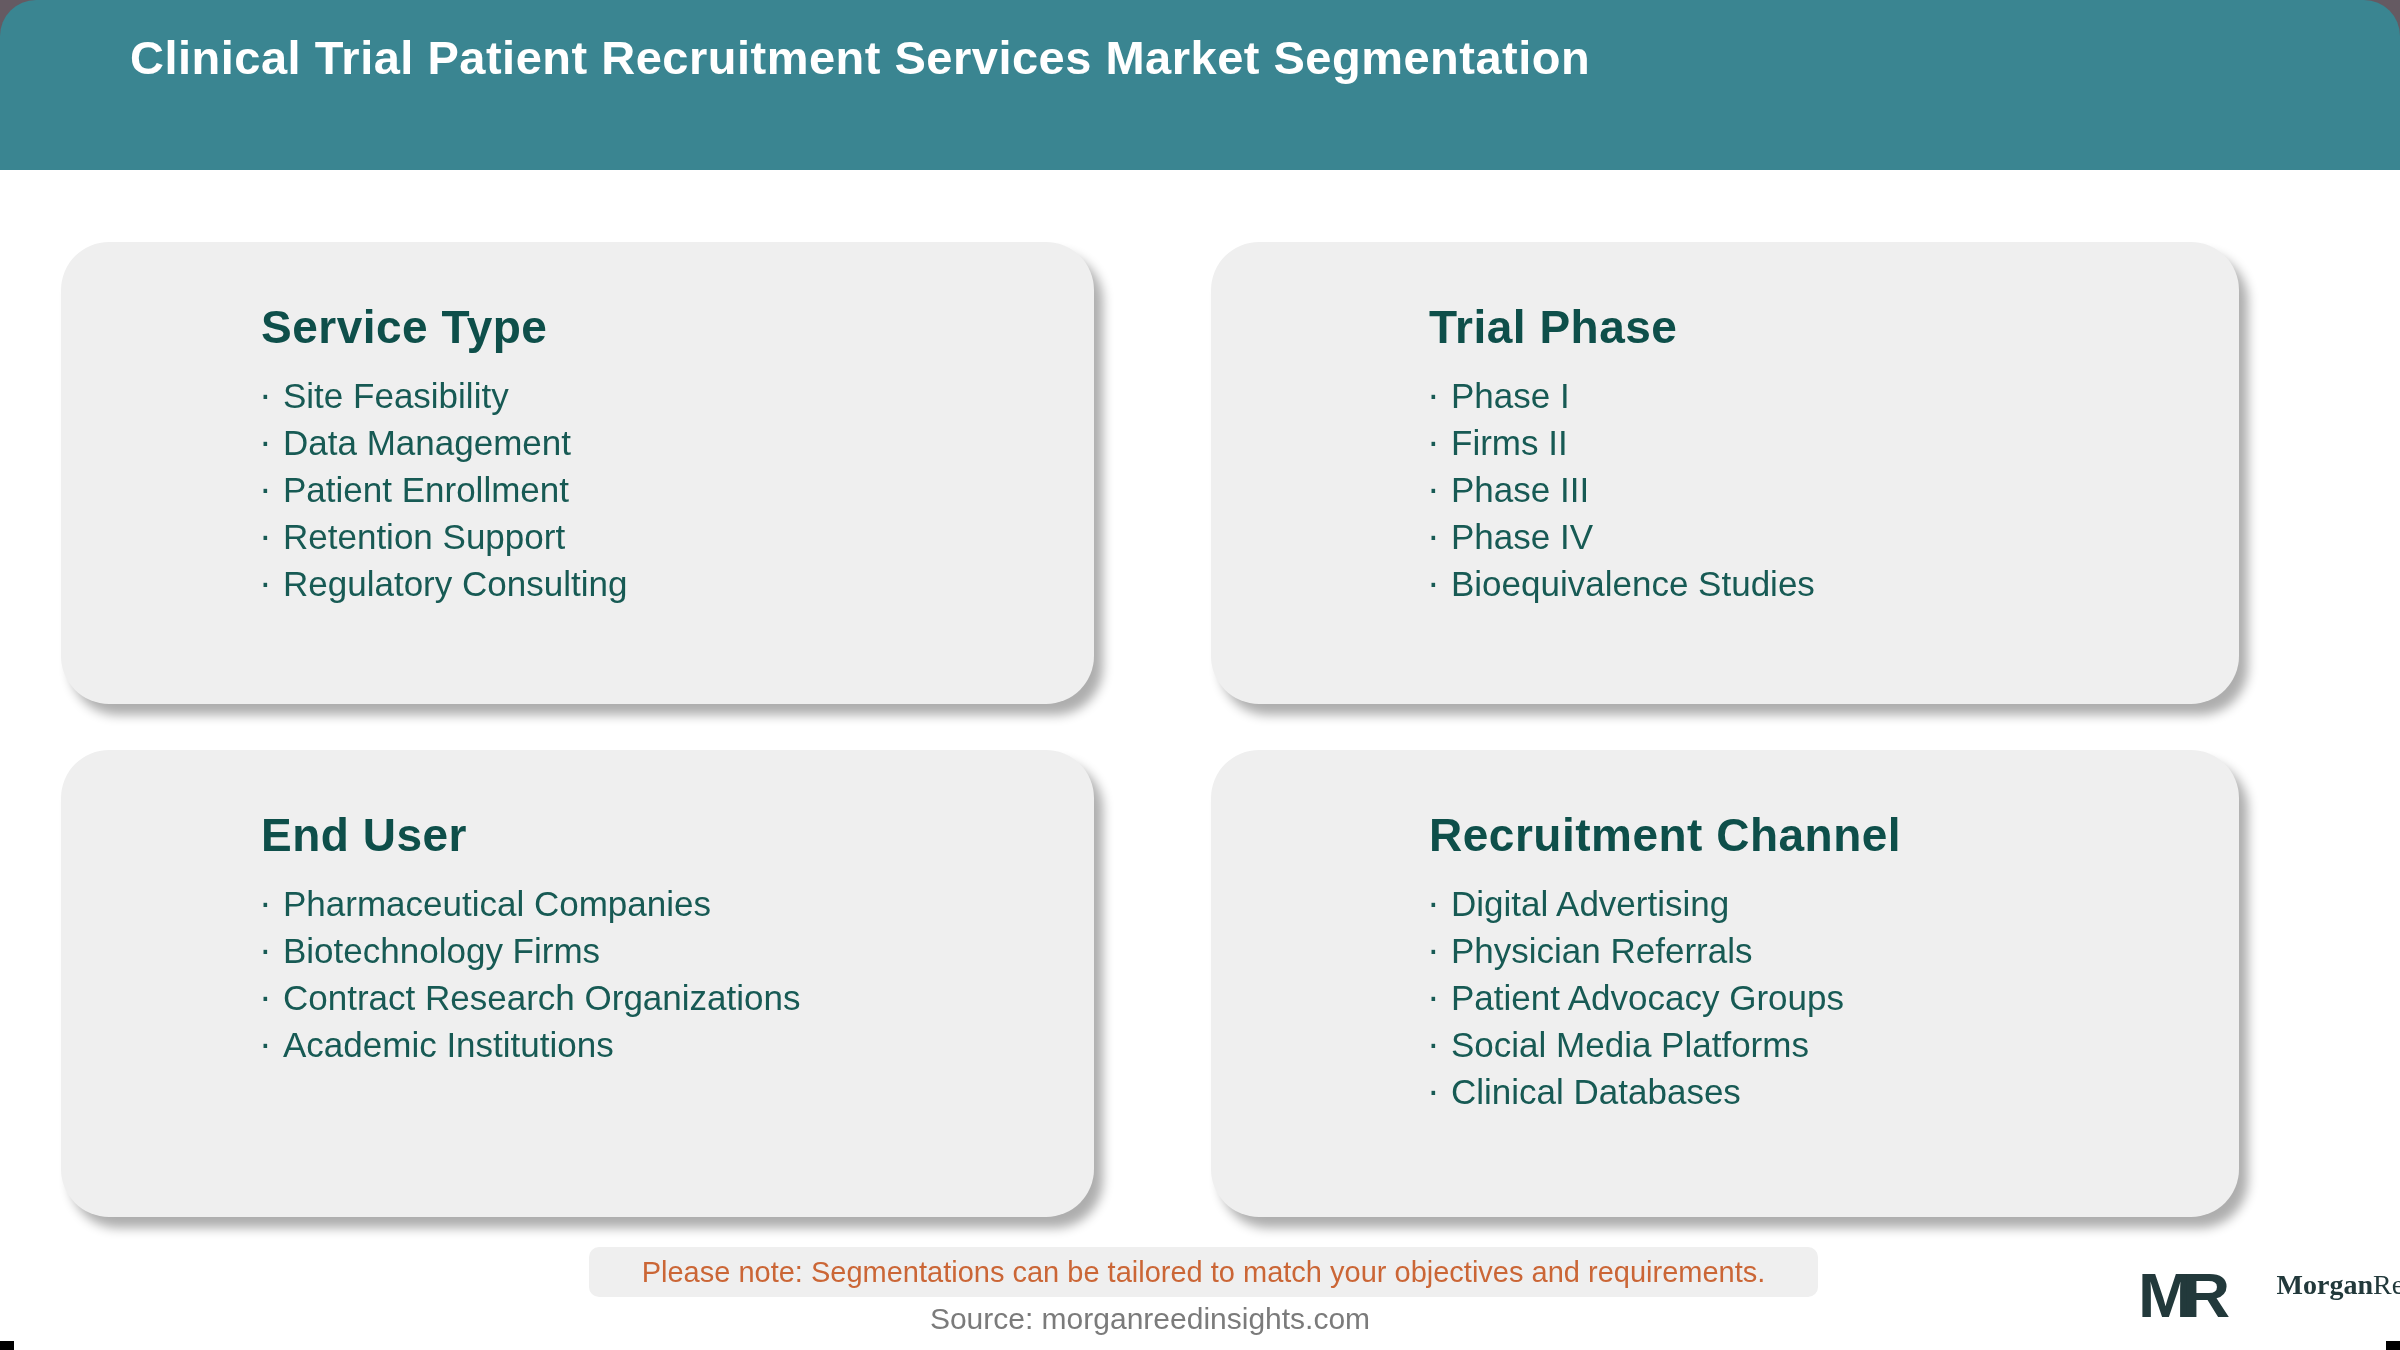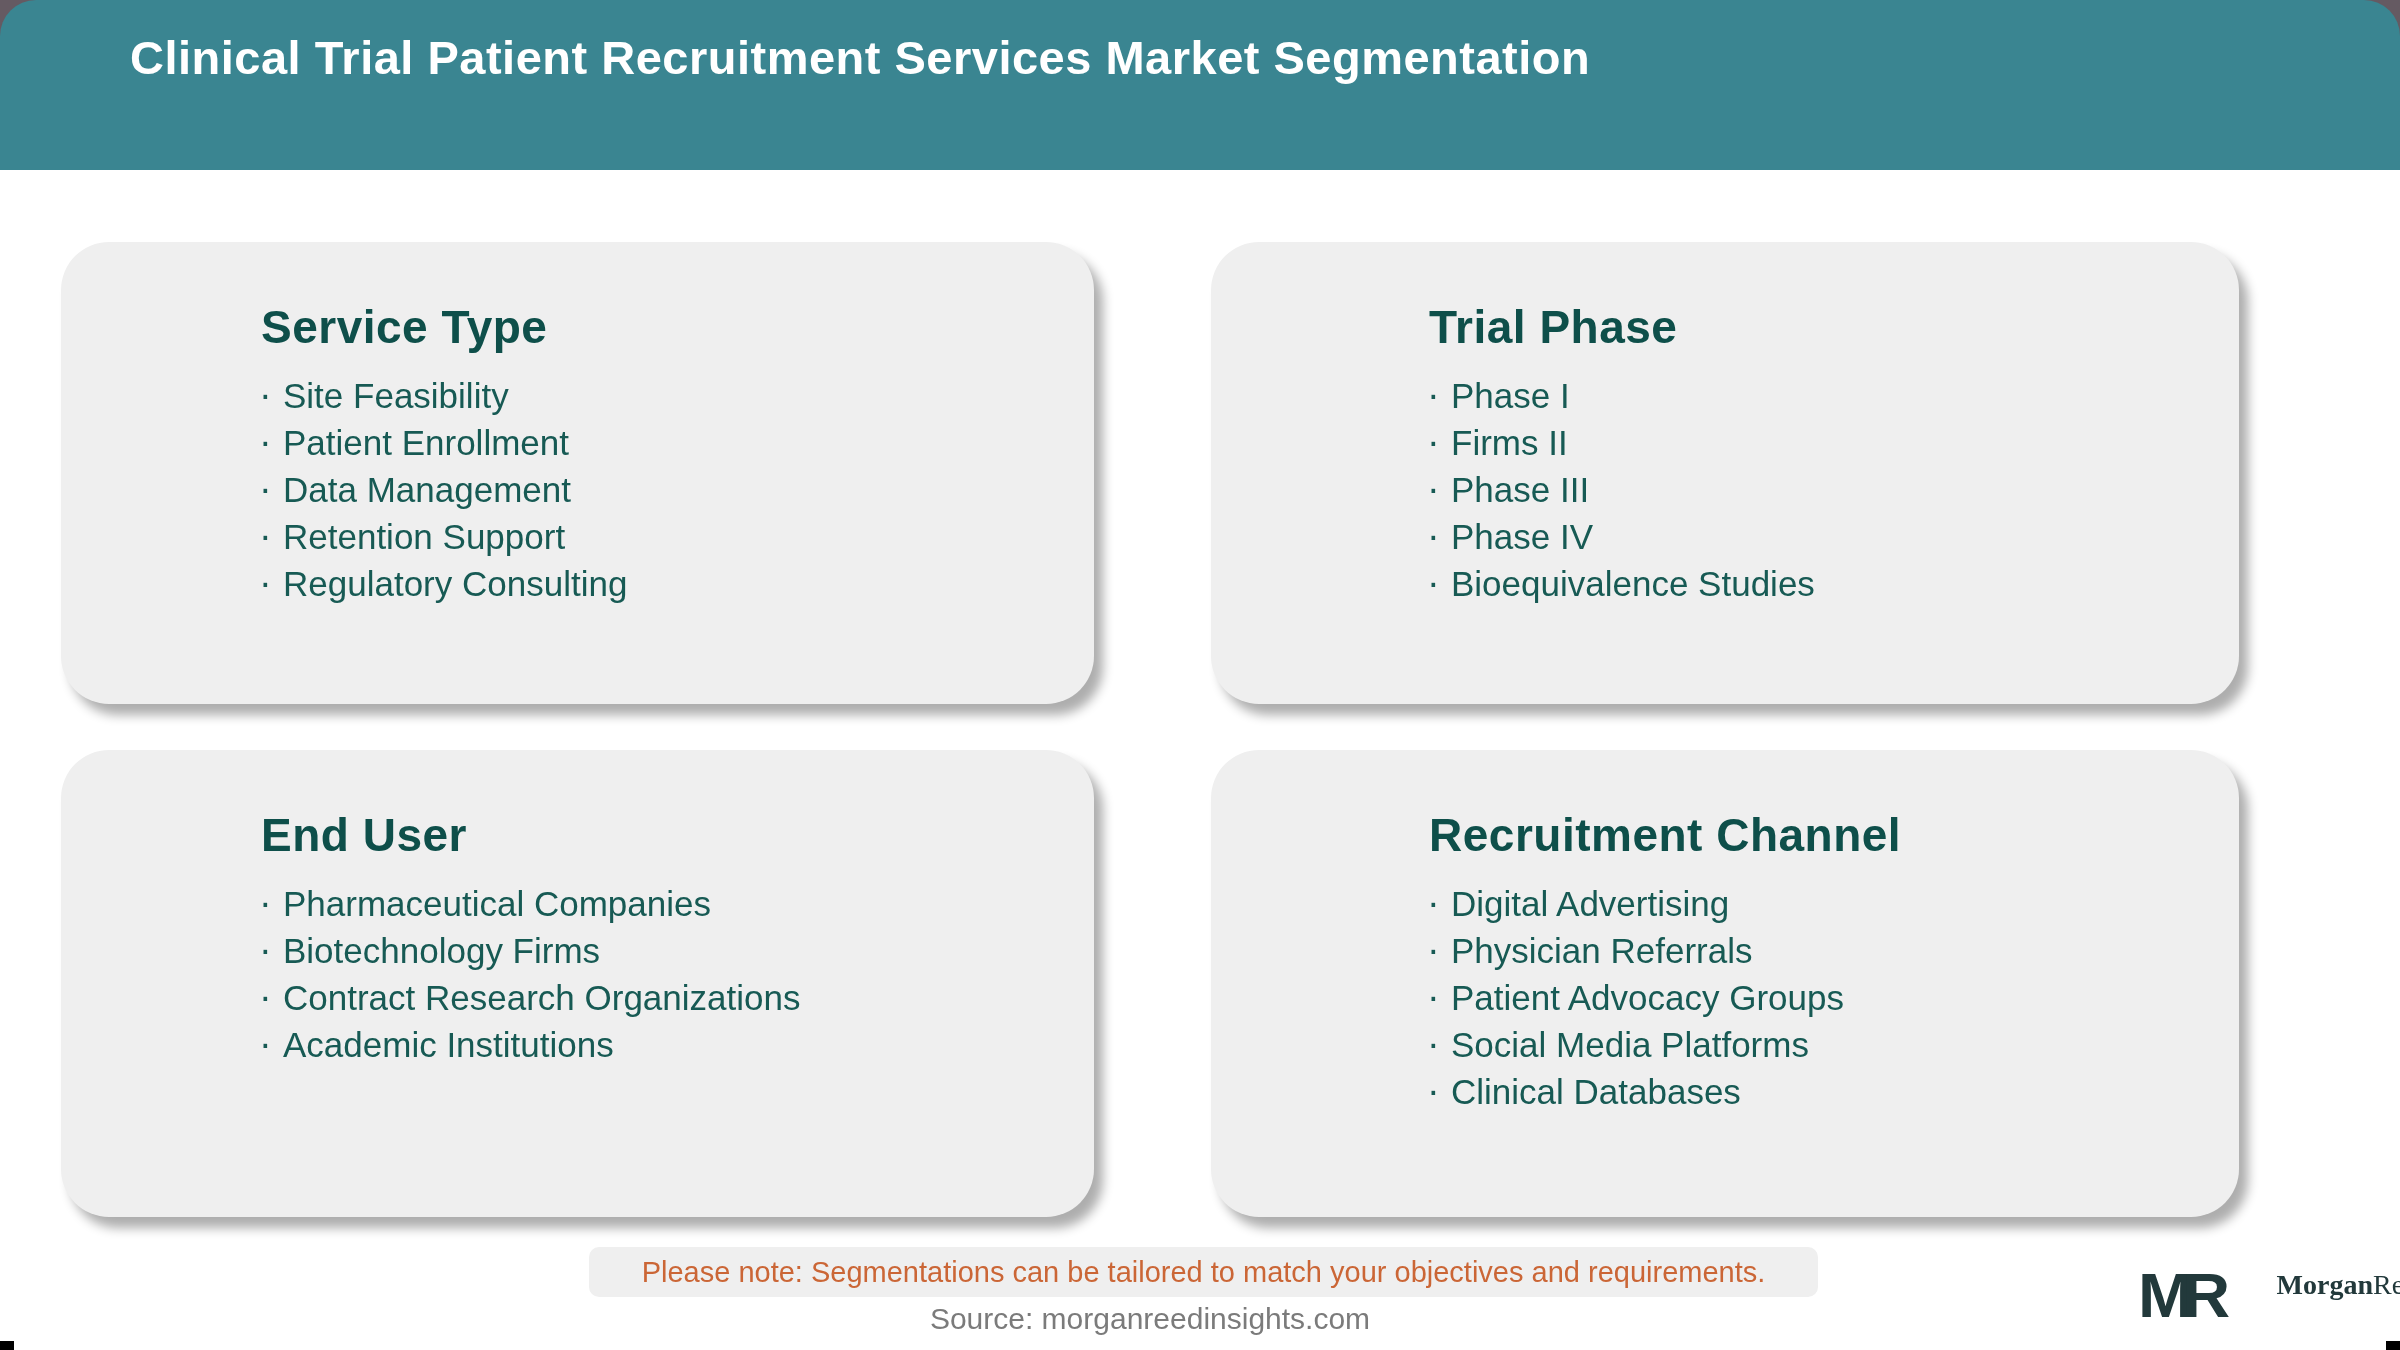--- a/index.html
+++ b/index.html
@@ -122,22 +122,22 @@
   <div class="corner-backdrop right"></div>
 
   <div class="header">
     <div class="title">Clinical Trial Patient Recruitment Services Market Segmentation</div>
   </div>
 
   <div class="card c0">
     <h2>Service Type</h2>
     <ul>
         <li><span class="bullet">·</span><span>Site Feasibility</span></li>
+        <li><span class="bullet">·</span><span>Data Management</span></li>
         <li><span class="bullet">·</span><span>Patient Enrollment</span></li>
-        <li><span class="bullet">·</span><span>Data Management</span></li>
         <li><span class="bullet">·</span><span>Retention Support</span></li>
         <li><span class="bullet">·</span><span>Regulatory Consulting</span></li>
       </ul>
   </div>
 
   <div class="card c1">
     <h2>Trial Phase</h2>
     <ul>
         <li><span class="bullet">·</span><span>Phase I</span></li>
         <li><span class="bullet">·</span><span>Firms II</span></li>

